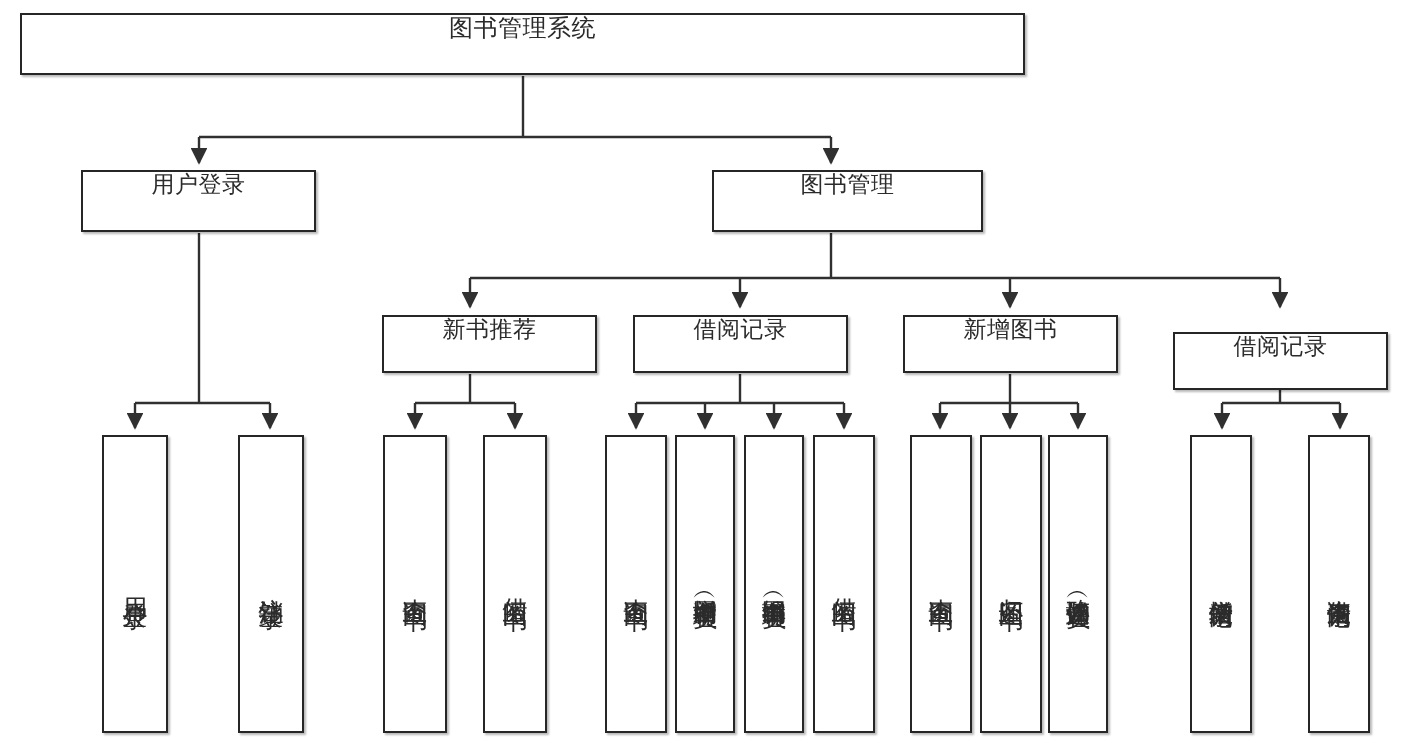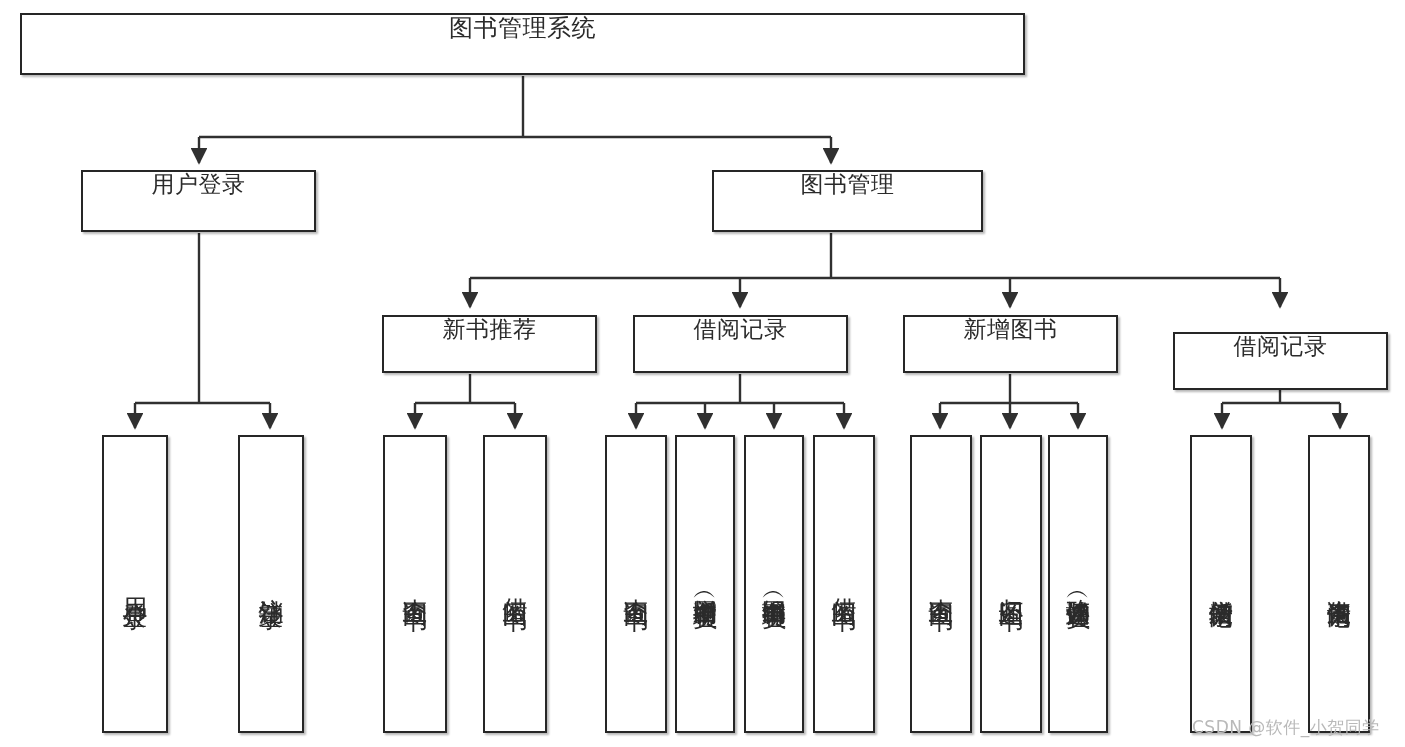--- a/index.html
+++ b/index.html
@@ -194,15 +194,14 @@
     <span class="lbl">确认归还（管理员）</span>
   </div>
 
   <div class="node v tall" style="left:1190px; top:435px; width:62px; height:298px;">
     <span class="lbl">新增借阅记录</span>
   </div>
   <div class="node v tall" style="left:1308px; top:435px; width:62px; height:298px;">
     <span class="lbl">查询借阅记录</span>
   </div>
 
-  <div class="watermark" style="left:1192px; top:716px;">CSDN @软件_小贺同学</div>
 
 </div>
 
 </body></html>

